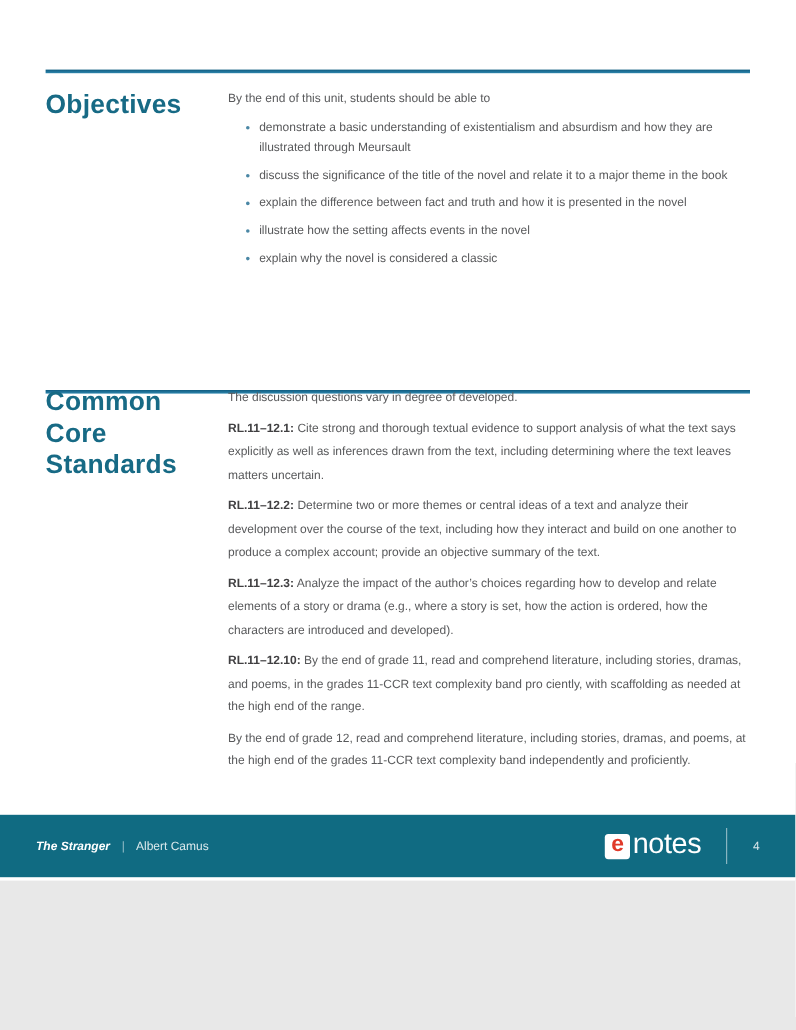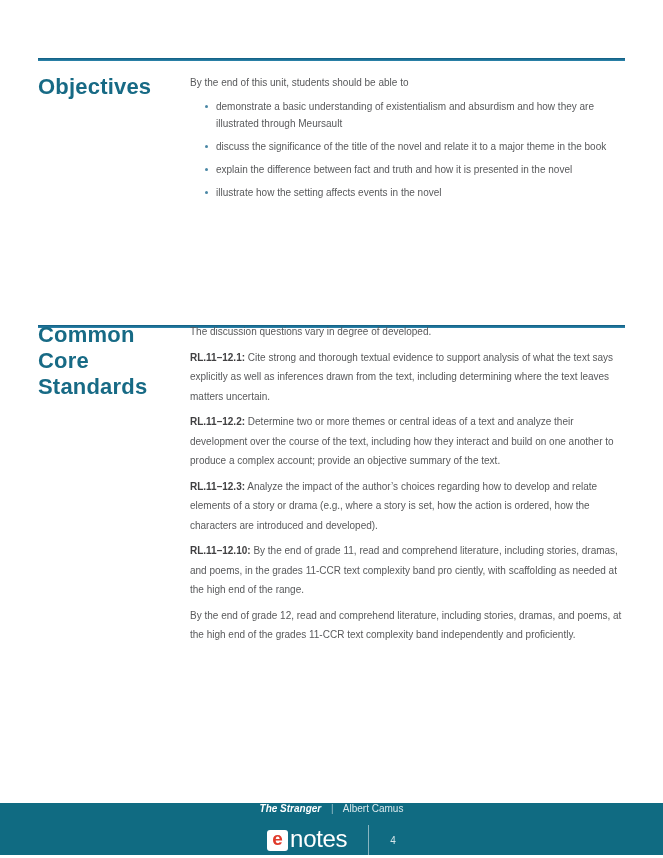--- a/index.html
+++ b/index.html
@@ -1,20 +1,20 @@
 <!DOCTYPE html>
 <html><head>
 <meta charset="utf-8">
 <style>
   * { margin: 0; padding: 0; box-sizing: border-box; }
   html, body { background: #e8e8e8; }
   .page {
     position: relative;
     width: 663px;
-    height: 858px;
+    height: 734px;
     margin: 0 auto;
     background: #ffffff;
     font-family: "Liberation Sans", sans-serif;
     overflow: hidden;
   }
   .rule {
     position: absolute;
     left: 38px;
     width: 587px;
     height: 3px;
@@ -72,21 +72,20 @@
     position: absolute;
     left: 0;
     bottom: 3px;
     width: 663px;
     height: 52px;
     background: #106b82;
     display: flex;
     align-items: center;
     justify-content: space-between;
     padding: 0 30px;
-    flex-direction: column;
   }
   .footer-left { font-size: 10px; color: #ffffff; white-space: nowrap; }
   .book-title { font-weight: bold; font-style: italic; color: #ffffff; }
   .footer-sep { color: rgba(255,255,255,0.55); margin: 0 7px; font-weight: normal; }
   .footer-author { color: rgba(255,255,255,0.85); }
 
   .footer-right { display: flex; align-items: center; }
   .enotes-logo { display: flex; align-items: center; }
   .logo-e-badge {
     width: 21px;
@@ -130,20 +129,21 @@
     <div class="col-left">
       <h2 class="section-heading">Objectives</h2>
     </div>
     <div class="col-right body-text">
       <p class="intro-line">By the end of this unit, students should be able to</p>
       <ul class="bullet-list">
         <li>demonstrate a basic understanding of existentialism and absurdism and how they are illustrated through Meursault</li>
         <li>discuss the significance of the title of the novel and relate it to a major theme in the book</li>
         <li>explain the difference between fact and truth and how it is presented in the novel</li>
         <li>illustrate how the setting affects events in the novel</li>
+        <li>explain why the novel is considered a classic</li>
       </ul>
     </div>
   </div>
 
   <div class="rule rule-mid"></div>
 
   <div class="section section-common-core">
     <div class="col-left">
       <h2 class="section-heading">Common Core Standards</h2>
     </div>

